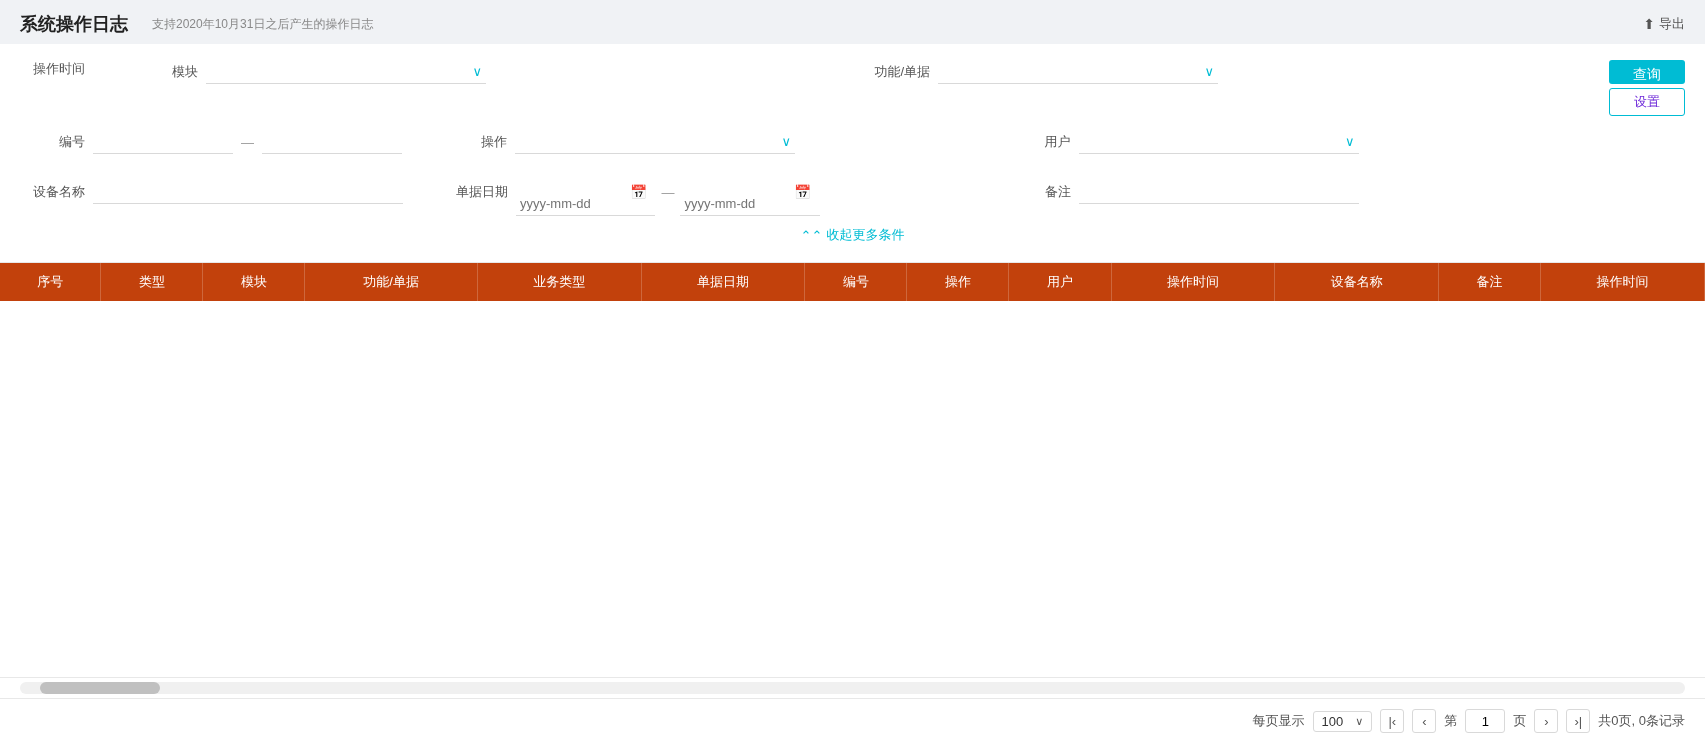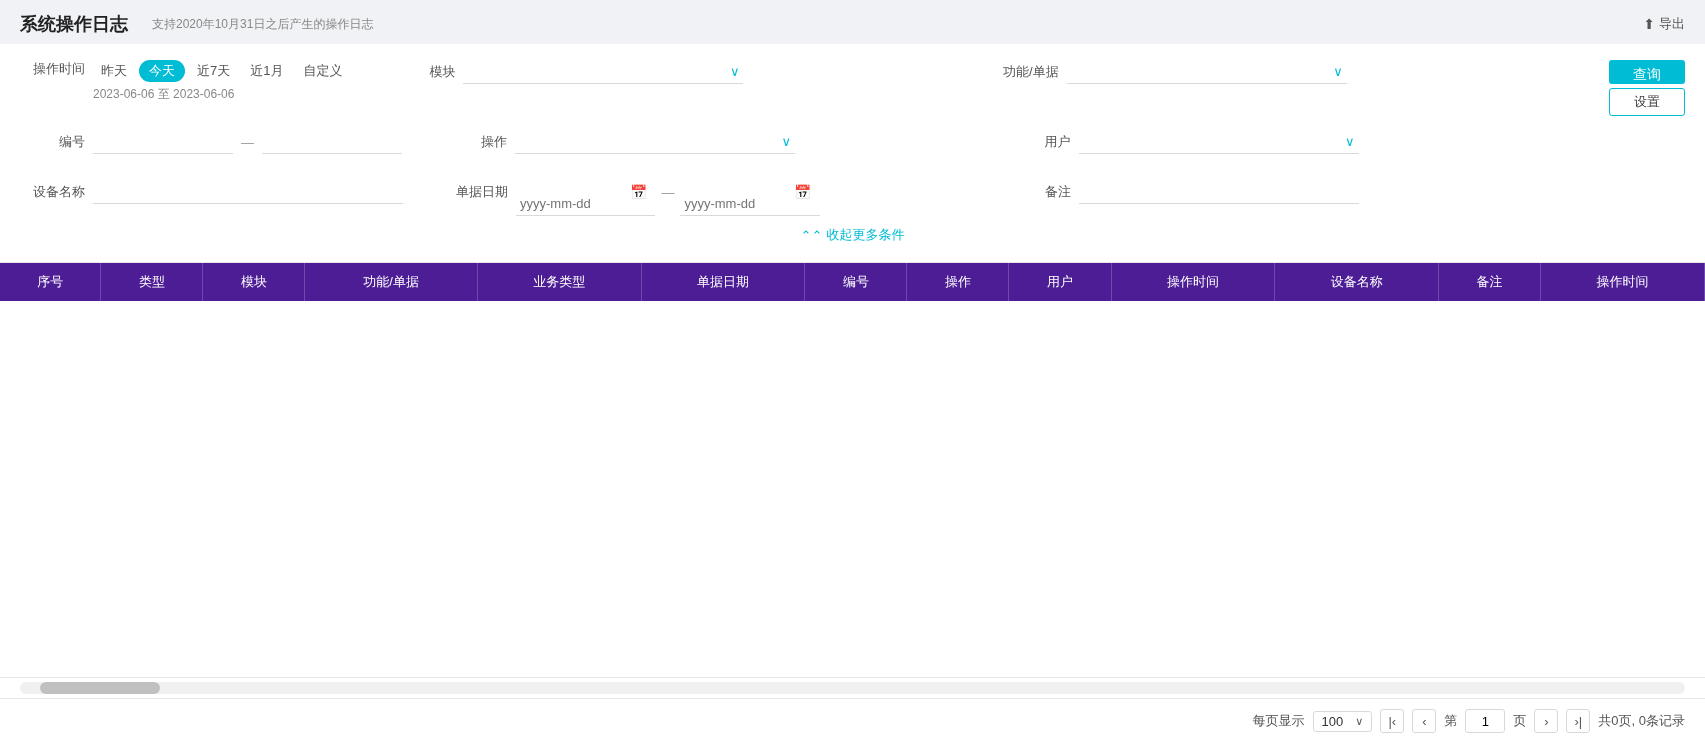--- a/index.html
+++ b/index.html
@@ -17,31 +17,31 @@
     
     .filter-area { background: #fff; margin: 0; padding: 16px 20px 8px 20px; border-bottom: 1px solid #e8e8e8; }
     .time-btn { padding: 2px 8px; border: none; background: none; cursor: pointer; font-size: 13px; color: #555; border-radius: 3px; }
     .time-btn.active { background: #00bcd4; color: #fff; border-radius: 12px; padding: 2px 10px; }
     .date-input-wrap { display: flex; align-items: center; border-bottom: 1px solid #d9d9d9; padding: 4px 8px 4px 4px; }
     .date-input { border: none; outline: none; font-size: 13px; color: #0f766e; background: transparent; width: 110px; margin-top: 24px; }
     .calendar-icon { color: #00bcd4; font-size: 14px; cursor: pointer; }
 
     
     .query-btn { background: #00bcd4; color: #fff; border: none; border-radius: 3px; padding: 6px 24px; font-size: 14px; cursor: pointer; height: 24px; }
-    .settings-btn { background: #fff; color: #404040; border: 1px solid #00bcd4; border-radius: 3px; padding: 4px 20px; font-size: 13px; cursor: pointer; height: 28px; }
+    .settings-btn { background: #fff; color: #6d28d9; border: 1px solid #00bcd4; border-radius: 3px; padding: 4px 20px; font-size: 13px; cursor: pointer; height: 28px; }
     .btn-group { display: flex; flex-direction: column; gap: 4px; margin-left: 16px; }
 
     
     .collapse-row { display: flex; justify-content: center; padding: 6px 0 10px; }
     .collapse-btn { background: none; border: none; cursor: pointer; color: #00bcd4; font-size: 13px; display: flex; align-items: center; gap: 4px; }
 
     
     .table-wrapper { background: #fff; margin: 0; flex: 1; overflow: hidden; }
     .data-table { width: 100%; border-collapse: collapse; }
-    .data-table thead tr { background: #4c1d95; }
+    .data-table thead tr { background: #c2410c; }
     .data-table thead th { color: #fff; font-size: 13px; font-weight: normal; padding: 10px 8px; text-align: center; border-right: 1px solid rgba(255,255,255,0.2); white-space: nowrap; }
 
     
     .scrollbar-area { background: #fff; padding: 4px 0; border-top: 1px solid #e8e8e8; }
     .fake-scrollbar { height: 12px; background: #f0f0f0; border-radius: 6px; margin: 0 20px; position: relative; }
     .fake-scrollbar-thumb { height: 12px; width: 120px; background: #c0c0c0; border-radius: 6px; position: absolute; left: 20px; top: 0; }
 
     
     .pagination-bar { background: #fff; padding: 10px 20px; display: flex; align-items: center; justify-content: flex-end; gap: 8px; border-top: 1px solid #e8e8e8; }
     .pagination-label { color: #555; font-size: 13px; }
@@ -70,30 +70,20 @@
       <span>导出</span>
     </button>
   </div>
 
   <div class="filter-area">
 
     <div style="display:flex;align-items:flex-start;margin-bottom:14px;">
 
       <div style="display:flex;align-items:flex-start;flex-shrink:0;margin-right:40px;">
         <span class="label-w">操作时间</span>
-        <div style="display:flex;flex-direction:column;">
-          <div style="display:flex;align-items:center;gap:4px;">
-            <button class="time-btn">昨天</button>
-            <button class="time-btn active">今天</button>
-            <button class="time-btn">近7天</button>
-            <button class="time-btn">近1月</button>
-            <button class="time-btn">自定义</button>
-          </div>
-          <span style="font-size:12px;color:#888;margin-top:4px;">2023-06-06 至 2023-06-06</span>
-        </div>
       </div>
 
       <div style="display:flex;align-items:center;flex:1;margin-right:20px;">
         <span class="label-w">模块</span>
         <div class="select-box">
           <span class="select-box-text"></span>
           <span class="select-arrow">∨</span>
         </div>
       </div>
 

